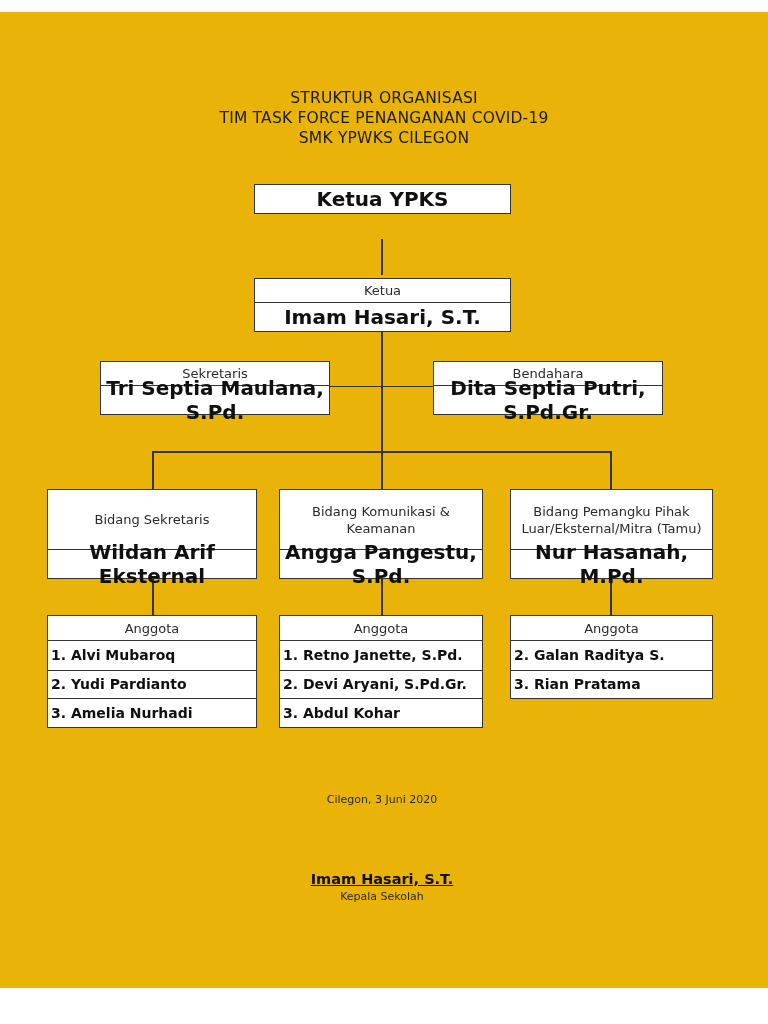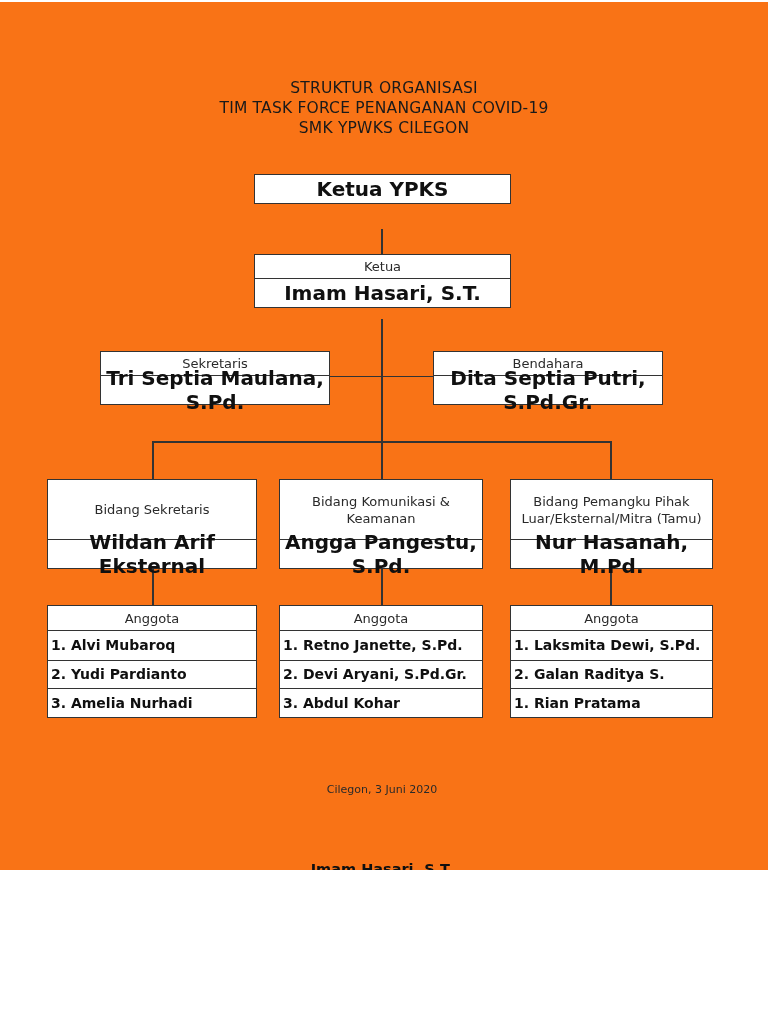--- a/index.html
+++ b/index.html
@@ -3,23 +3,23 @@
 <meta charset="utf-8">
 <style>
   html, body {
     margin: 0;
     padding: 0;
     background: #ffffff;
   }
   #page {
     position: relative;
     width: 768px;
-    height: 868px;
-    background: #f97316;
-    margin: 2px auto;
+    height: 976px;
+    background: #eab308;
+    margin: 12px auto;
     overflow: hidden;
     font-family: "DejaVu Sans", "Liberation Sans", sans-serif;
     color: #1c1c1c;
   }
   .doc-title {
     position: absolute;
     top: 76px;
     left: 0;
     width: 768px;
     text-align: center;
@@ -85,21 +85,21 @@
   #l-sb    { left: 329px;   top: 373.5px; width: 105px; height: 1.5px; }
   #l-dist  { left: 152px;   top: 439px;   width: 460px; height: 1.5px; }
   #l-d0    { left: 152px;   top: 439px;   width: 1.5px; height: 39px; }
   #l-d2    { left: 610px;   top: 439px;   width: 1.5px; height: 39px; }
   #l-a0    { left: 152px;   top: 565px;   width: 1.5px; height: 39px; }
   #l-a1    { left: 381px;   top: 565px;   width: 1.5px; height: 39px; }
   #l-a2    { left: 610px;   top: 565px;   width: 1.5px; height: 39px; }
 
   
   #box-pembina    { left: 254px; top: 172px; width: 257px; }
-  #box-ketua      { left: 254px; top: 252px; width: 257px; }
+  #box-ketua      { left: 254px; top: 266px; width: 257px; }
   #box-sekretaris { left: 100px; top: 349px; width: 230px; }
   #box-bendahara  { left: 433px; top: 349px; width: 230px; }
   #box-div0 { left: 47px;  top: 477px; width: 210px; }
   #box-div1 { left: 279px; top: 477px; width: 204px; }
   #box-div2 { left: 510px; top: 477px; width: 203px; }
   #box-ang0 { left: 47px;  top: 603px; width: 210px; }
   #box-ang1 { left: 279px; top: 603px; width: 204px; }
   #box-ang2 { left: 510px; top: 603px; width: 203px; }
 
   
@@ -202,22 +202,21 @@
 
   <div class="box" id="box-ang1">
     <div class="role h24">Anggota</div>
     <div class="member">1. Retno Janette, S.Pd.</div>
     <div class="member">2. Devi Aryani, S.Pd.Gr.</div>
     <div class="member">3. Abdul Kohar</div>
   </div>
 
   <div class="box" id="box-ang2">
     <div class="role h24">Anggota</div>
-    <div class="member">1. Laksmita Dewi, S.Pd.</div>
     <div class="member">2. Galan Raditya S.</div>
-    <div class="member">1. Rian Pratama</div>
+    <div class="member">3. Rian Pratama</div>
   </div>
 
   <div class="dateline">Cilegon, 3 Juni 2020</div>
   <div class="sig-name">Imam Hasari, S.T.</div>
   <div class="sig-role">Kepala Sekolah</div>
 
 </div>
 
 </body></html>

